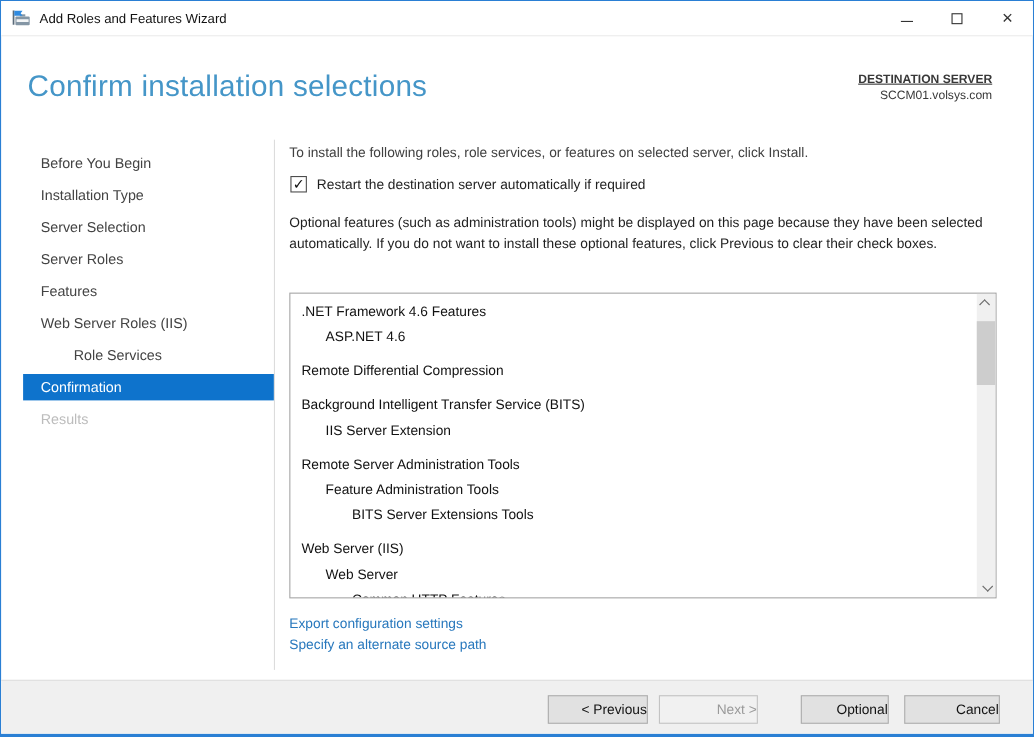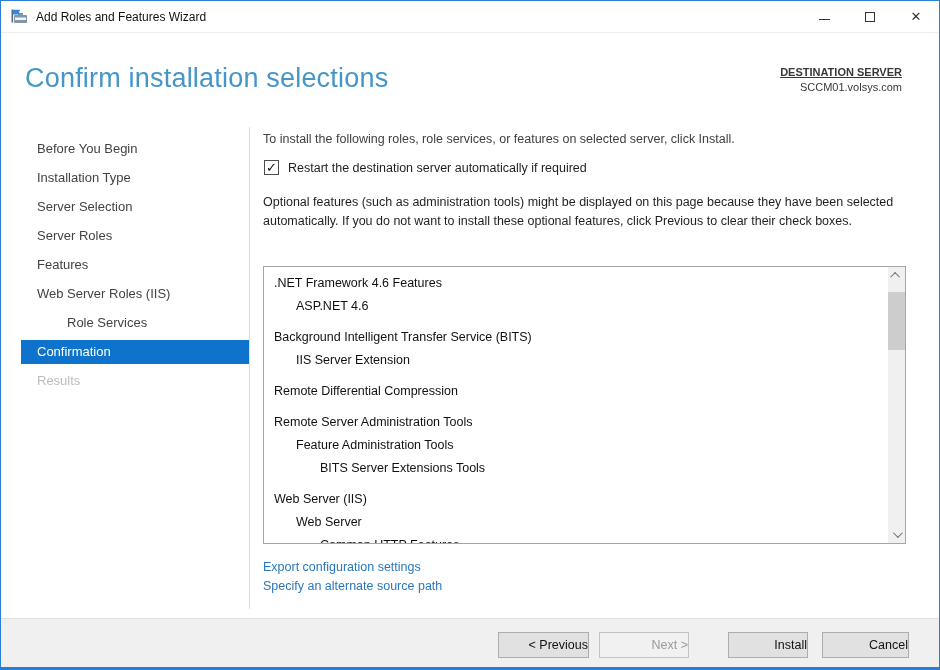--- a/index.html
+++ b/index.html
@@ -170,25 +170,25 @@
 
   <div class="note">Optional features (such as administration tools) might be displayed on this page because they have been selected automatically. If you do not want to install these optional features, click Previous to clear their check boxes.</div>
 
   <div class="listbox">
     <div class="list-content">
         <div class="group">
           <div class="item i0">.NET Framework 4.6 Features</div>
           <div class="item i1">ASP.NET 4.6</div>
         </div>
         <div class="group">
+          <div class="item i0">Remote Differential Compression</div>
+        </div>
+        <div class="group">
           <div class="item i0">Background Intelligent Transfer Service (BITS)</div>
           <div class="item i1">IIS Server Extension</div>
-        </div>
-        <div class="group">
-          <div class="item i0">Remote Differential Compression</div>
         </div>
         <div class="group">
           <div class="item i0">Remote Server Administration Tools</div>
           <div class="item i1">Feature Administration Tools</div>
           <div class="item i2">BITS Server Extensions Tools</div>
         </div>
         <div class="group">
           <div class="item i0">Web Server (IIS)</div>
           <div class="item i1">Web Server</div>
           <div class="item i2 clipped">Common HTTP Features</div>
@@ -207,17 +207,17 @@
 
   <div class="links">
       <div class="cmd-link">Export configuration settings</div>
       <div class="cmd-link">Specify an alternate source path</div>
     </div>
 
   <div class="footer"></div>
   <div id="footer-buttons">
       <button class="btn btn-previous">&lt; Previous</button>
       <button class="btn btn-next" disabled="">Next &gt;</button>
-      <button class="btn btn-install">Install</button>
+      <button class="btn btn-install">Optional</button>
       <button class="btn btn-cancel">Cancel</button>
     </div>
 
 </div>
 
 </body></html>

